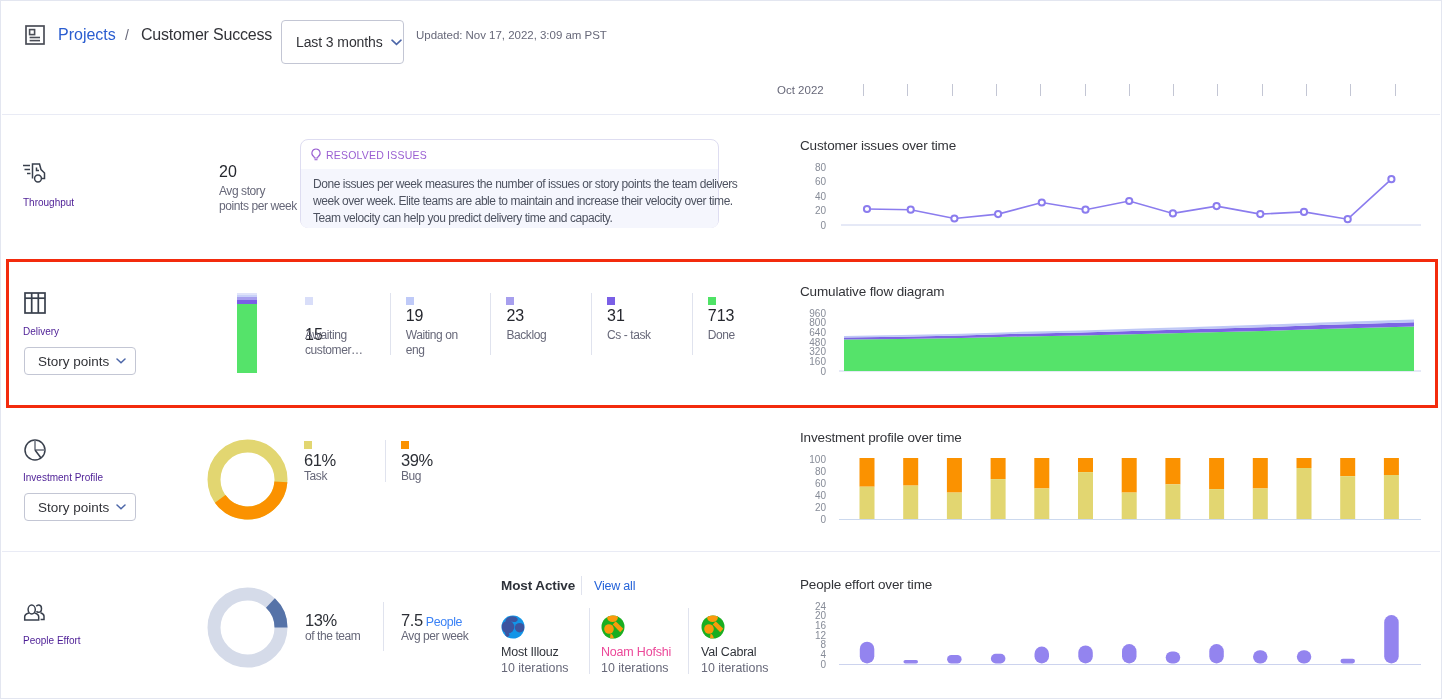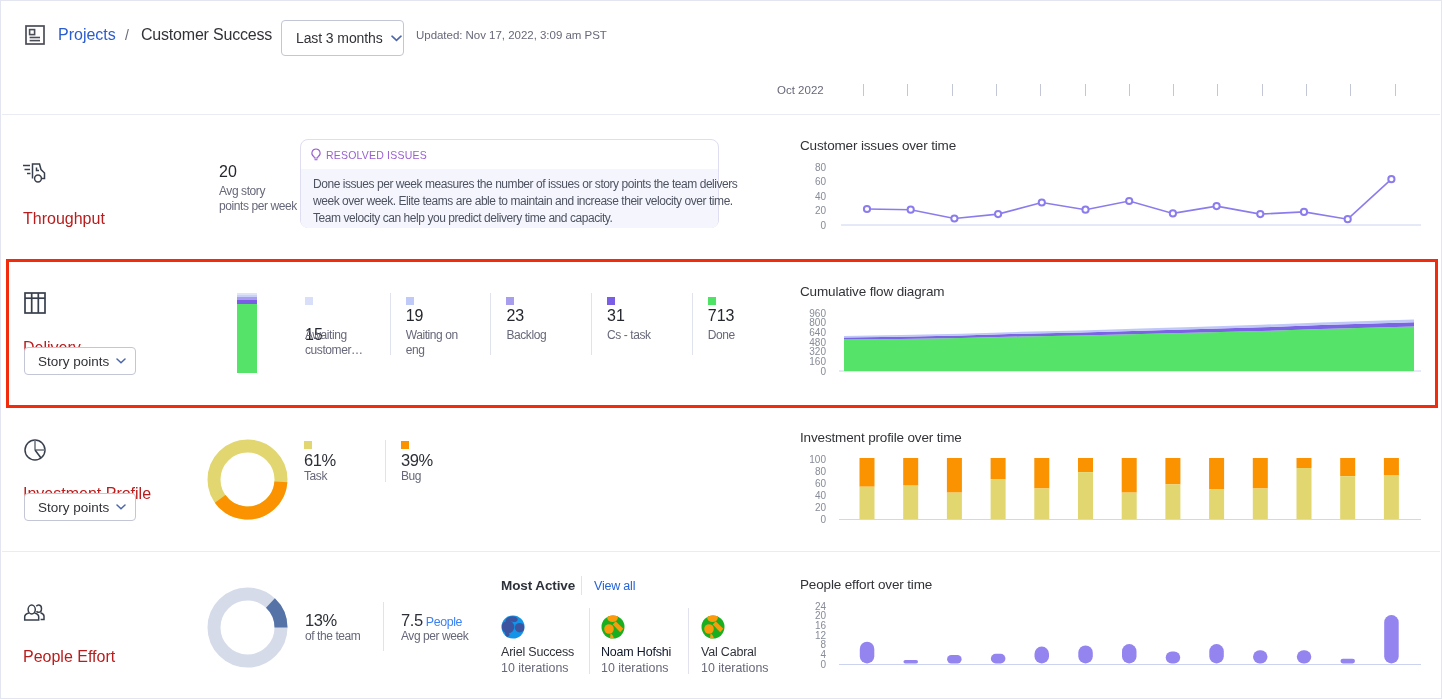--- a/index.html
+++ b/index.html
@@ -6,38 +6,38 @@
   body{font-family:"Liberation Sans",sans-serif;background:#fff;}
   #page{position:relative;width:1442px;height:699px;background:#fff;border:1px solid #e3e6f0;box-sizing:border-box;overflow:hidden;}
   .abs{position:absolute;}
   .gray{color:#676879;}
   .num{font-size:16px;color:#25272e;line-height:16px;}
   .lbl{font-size:12px;letter-spacing:-0.42px;color:#676879;line-height:14.5px;}
   .sw{position:absolute;width:8px;height:8px;}
   .vsep{position:absolute;width:1px;background:#e0e3ee;}
   .hsep{position:absolute;left:1px;right:1px;height:1px;background:#e9ebf5;}
   .ctitle{position:absolute;font-size:13.5px;letter-spacing:-0.15px;color:#323338;line-height:15px;white-space:nowrap;}
-  .stitle{position:absolute;font-size:16px;color:#b91c1c;line-height:15px;margin-top:16px;}
+  .stitle{position:absolute;font-size:10px;color:#4c1d95;line-height:15px;}
   .btn{position:absolute;border:1px solid #c3c6d4;border-radius:4px;background:#fff;box-sizing:border-box;display:flex;align-items:center;}
   .bval{font-size:16.5px;font-weight:500;letter-spacing:-0.4px;color:#2c2f36;line-height:17px;}
 </style>
 </head>
 <body>
 <div id="page">
 
   <svg class="abs" style="left:24px;top:24px" width="20" height="20" viewBox="0 0 20 20">
     <rect x="1" y="1" width="18" height="18" fill="none" stroke="#4b4e57" stroke-width="1.7"></rect>
     <rect x="4.6" y="4.6" width="5" height="5" fill="none" stroke="#4b4e57" stroke-width="1.6"></rect>
     <line x1="4.6" y1="12.5" x2="15" y2="12.5" stroke="#4b4e57" stroke-width="1.6"></line>
     <line x1="4.6" y1="15.6" x2="15" y2="15.6" stroke="#4b4e57" stroke-width="1.6"></line>
   </svg>
   <div class="abs" style="left:57px;top:25px;font-size:16px;color:#2a5dd0;line-height:18px;">Projects</div>
   <div class="abs" style="left:124px;top:26px;font-size:14px;color:#676879;line-height:17px;">/</div>
   <div class="abs" style="left:140px;top:25px;font-size:16px;letter-spacing:-0.2px;color:#323338;line-height:18px;">Customer Success</div>
-  <div class="btn" style="left:280px;top:19px;width:123px;height:36px;">
+  <div class="btn" style="left:280px;top:19px;width:123px;height:44px;">
     <span style="font-size:14px;letter-spacing:-0.1px;color:#323338;margin-left:14px;white-space:nowrap;">Last 3 months</span>
     <svg style="margin-left:8px" width="11" height="7" viewBox="0 0 11 7">
         <path d="M1 1.2 L5.5 5.4 L10 1.2" fill="none" stroke="#4c66a8" stroke-width="1.6" stroke-linecap="round"></path>
       </svg>
   </div>
   <div class="abs gray" style="left:415px;top:27px;font-size:11.5px;letter-spacing:-0.03px;line-height:14px;white-space:nowrap;">Updated: Nov 17, 2022, 3:09 am PST</div>
 
   <div class="abs gray" style="left:776px;top:83px;font-size:11.5px;line-height:13px;">Oct 2022</div>
   <div id="ticks">
       <div class="abs" style="left:862.0px;top:83px;width:1px;height:12px;background:#c3c6d4;"></div>
@@ -297,23 +297,23 @@
           </clipPath>
         </defs>
         <circle cx="12" cy="12" r="11.5" fill="#1aae21"></circle>
         <g clip-path="url(#ca3)" fill="#fb9a0b">
           <ellipse cx="11.5" cy="2.8" rx="5.4" ry="4.2"></ellipse>
           <circle cx="8" cy="14" r="4.8"></circle>
           <path d="M14.7 6.2 L22.3 13.8 L19.2 17.2 L11.8 9.5 Z"></path>
           <path d="M9.5 18.5 C11.5 19.5 12.5 21 12.8 23.5 L9 23.5 Z"></path>
         </g>
       </svg>
-      <div class="abs" style="left:500px;top:644px;font-size:12.5px;letter-spacing:-0.2px;color:#30333a;line-height:15px;">Ariel Success</div>
+      <div class="abs" style="left:500px;top:644px;font-size:12.5px;letter-spacing:-0.2px;color:#30333a;line-height:15px;">Most Illouz</div>
       <div class="abs" style="left:500px;top:660px;font-size:12.4px;color:#676879;line-height:14px;">10 iterations</div>
-      <div class="abs" style="left:600px;top:644px;font-size:12.5px;letter-spacing:-0.2px;color:#0f172a;line-height:15px;">Noam Hofshi</div>
+      <div class="abs" style="left:600px;top:644px;font-size:12.5px;letter-spacing:-0.2px;color:#ec4899;line-height:15px;">Noam Hofshi</div>
       <div class="abs" style="left:600px;top:660px;font-size:12.4px;color:#676879;line-height:14px;">10 iterations</div>
       <div class="abs" style="left:700px;top:644px;font-size:12.5px;letter-spacing:-0.2px;color:#30333a;line-height:15px;">Val Cabral</div>
       <div class="abs" style="left:700px;top:660px;font-size:12.4px;color:#676879;line-height:14px;">10 iterations</div>
       <div class="vsep" style="left:588px;top:607px;height:66px;"></div>
       <div class="vsep" style="left:687px;top:607px;height:66px;"></div>
     </div>
 
   <div class="ctitle" style="left:799px;top:576px;">People effort over time</div>
   <svg id="chart4" class="abs" style="left:790px;top:598px" width="648" height="75" viewBox="0 0 648 75">
       <text x="35" y="10.5" font-size="10" fill="#868b97" text-anchor="end" font-family="Liberation Sans">24</text>

